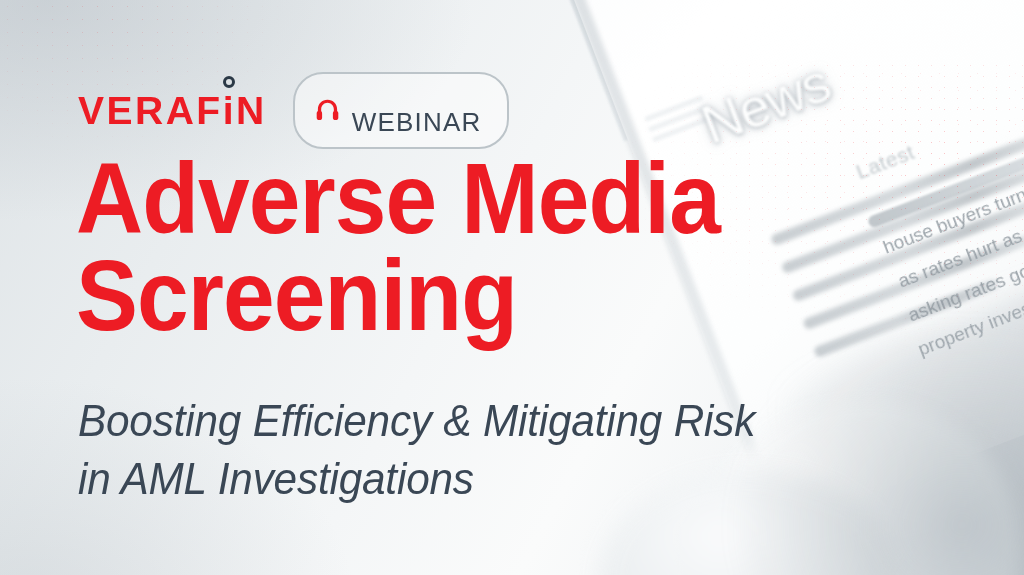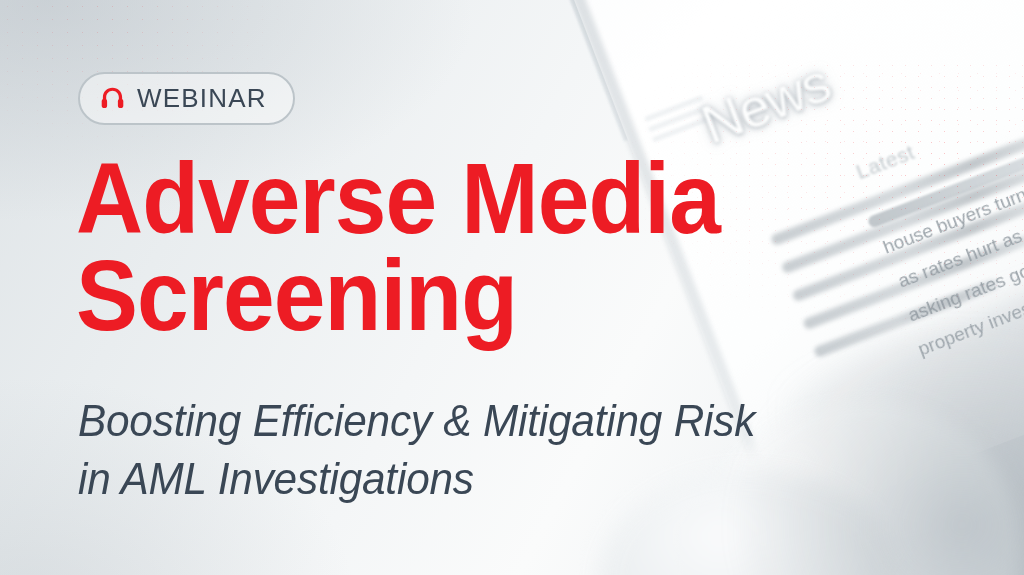--- a/index.html
+++ b/index.html
@@ -168,21 +168,21 @@
   }
 
   .badge{
     display:flex;align-items:center;gap:11px;
     border:2px solid #bcc4c9;border-radius:30px;
     padding:9px 26px 9px 19px;
     background:rgba(255,255,255,.45);
     white-space:nowrap;
   }
   .badge-label{
-    font-size:26px;color:#3a4755;letter-spacing:1.2px;font-weight:400;
+    font-size:26px;color:#3a4755;letter-spacing:1.2px;font-weight:400;margin-top:24px;
   }
   .headset{width:27px;height:27px;display:block;}
 
   .title{
     position:absolute;left:76px;top:150px;width:830px;
     font-family:"Liberation Sans Narrow","Liberation Sans", sans-serif;
     font-size:101px;line-height:.96;font-weight:700;
     color:#ED1C24;letter-spacing:-1px;
     transform:scaleX(.92);transform-origin:left top;
     white-space:pre-line;
@@ -238,20 +238,21 @@
     <div class="corner-shade"></div>
     <div class="bottom-left-shade"></div>
     <div class="speckle"></div>
     <div class="speckle2"></div>
   </div>
 
   <div class="content">
 
     <div class="header-row">
 
+      <div class="logo"><span>VERAF</span><span class="dot-i"><span class="ring"></span><span>i</span></span><span>N</span></div>
 
       <div class="badge">
         <span>
           <svg class="headset" viewBox="0 0 32 32" aria-hidden="true">
             <path d="M16 3.2C9.6 3.2 4.6 8.1 4.6 14.4v4.2h3.9v-4.2c0-4.2 3.4-7.6 7.5-7.6s7.5 3.4 7.5 7.6v4.2h3.9v-4.2C27.4 8.1 22.4 3.2 16 3.2z" fill="#ED1C24"></path>
             <rect x="3.2" y="16.4" width="6.4" height="11" rx="3.2" fill="#ED1C24"></rect>
             <rect x="22.4" y="16.4" width="6.4" height="11" rx="3.2" fill="#ED1C24"></rect>
           </svg>
         </span>
         <span class="badge-label">WEBINAR</span>

